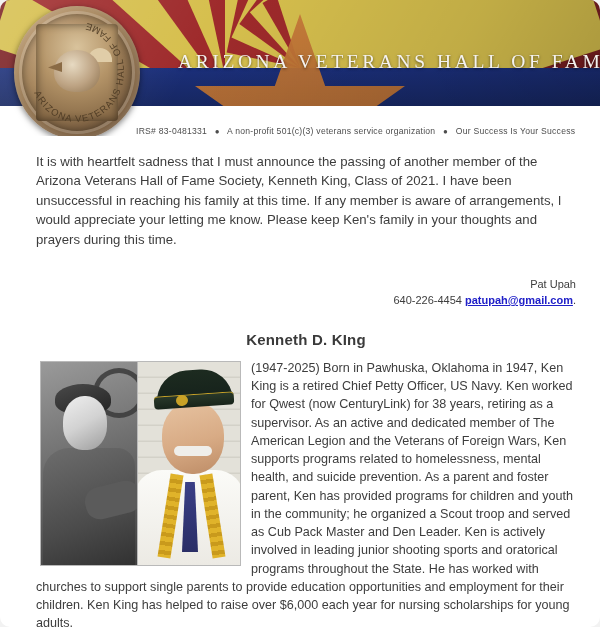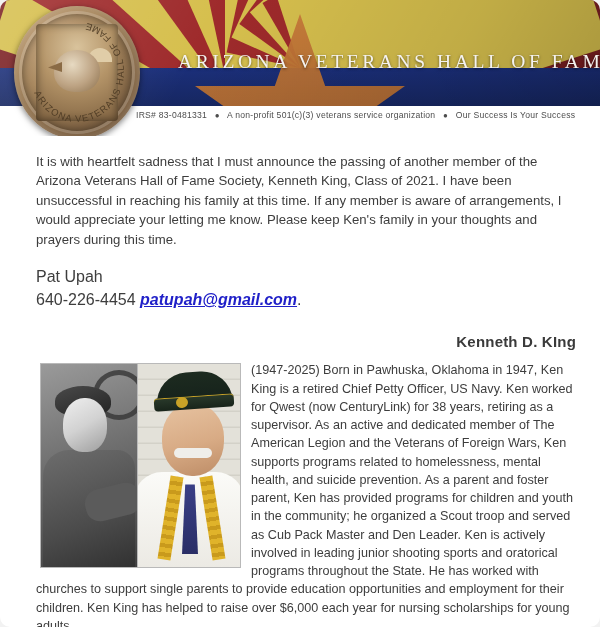--- a/index.html
+++ b/index.html
@@ -86,21 +86,21 @@
   .tagline-bar {
     position: absolute;
     left: 0; right: 0;
     bottom: 0;
     height: 30px;
     background: #ffffff;
   }
   .tagline {
     position: absolute;
     left: 136px;
-    top: 110px;
+    top: 126px;
     font-size: 8.6px;
     letter-spacing: .25px;
     color: #4d4d4d;
     white-space: nowrap;
   }
   .tagline .dot { padding: 0 5px; font-size: 8px; }
 
   
   .medallion {
     position: absolute;
@@ -162,34 +162,34 @@
     padding: 0 24px 0 36px;
     color: #3b3b3b;
   }
   p.lede {
     margin: 16px 0 0 0;
     font-size: 13.2px;
     line-height: 1.47;
     color: #3d3d3d;
   }
   .signature {
-    margin-top: 16px;
-    font-size: 16px;
+    margin-top: 28px;
+    font-size: 11px;
     line-height: 1.45;
     color: #3d3d3d;
+    text-align: right;
   }
   .email-link {
     color: #2020c8;
     font-weight: bold;
     text-decoration: underline;
-    font-style: italic;
   }
   .honoree {
     margin-top: 22px;
-    text-align: right;
+    text-align: center;
   }
   .honoree-name {
     font-size: 15px;
     font-weight: bold;
     color: #3a3a3a;
     letter-spacing: .2px;
   }
   .honoree-class {
     margin-top: 3px;
     font-size: 12.6px;

